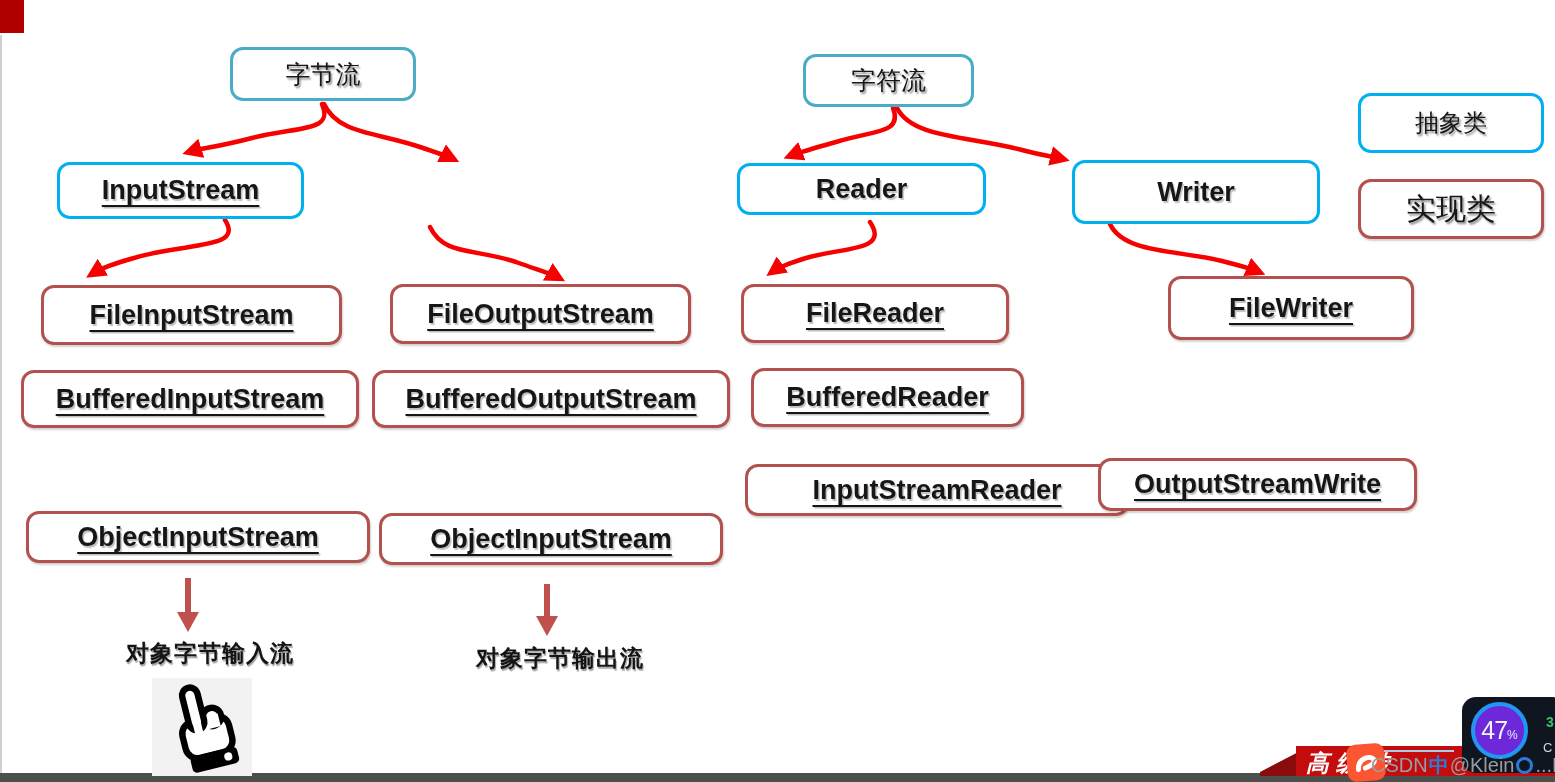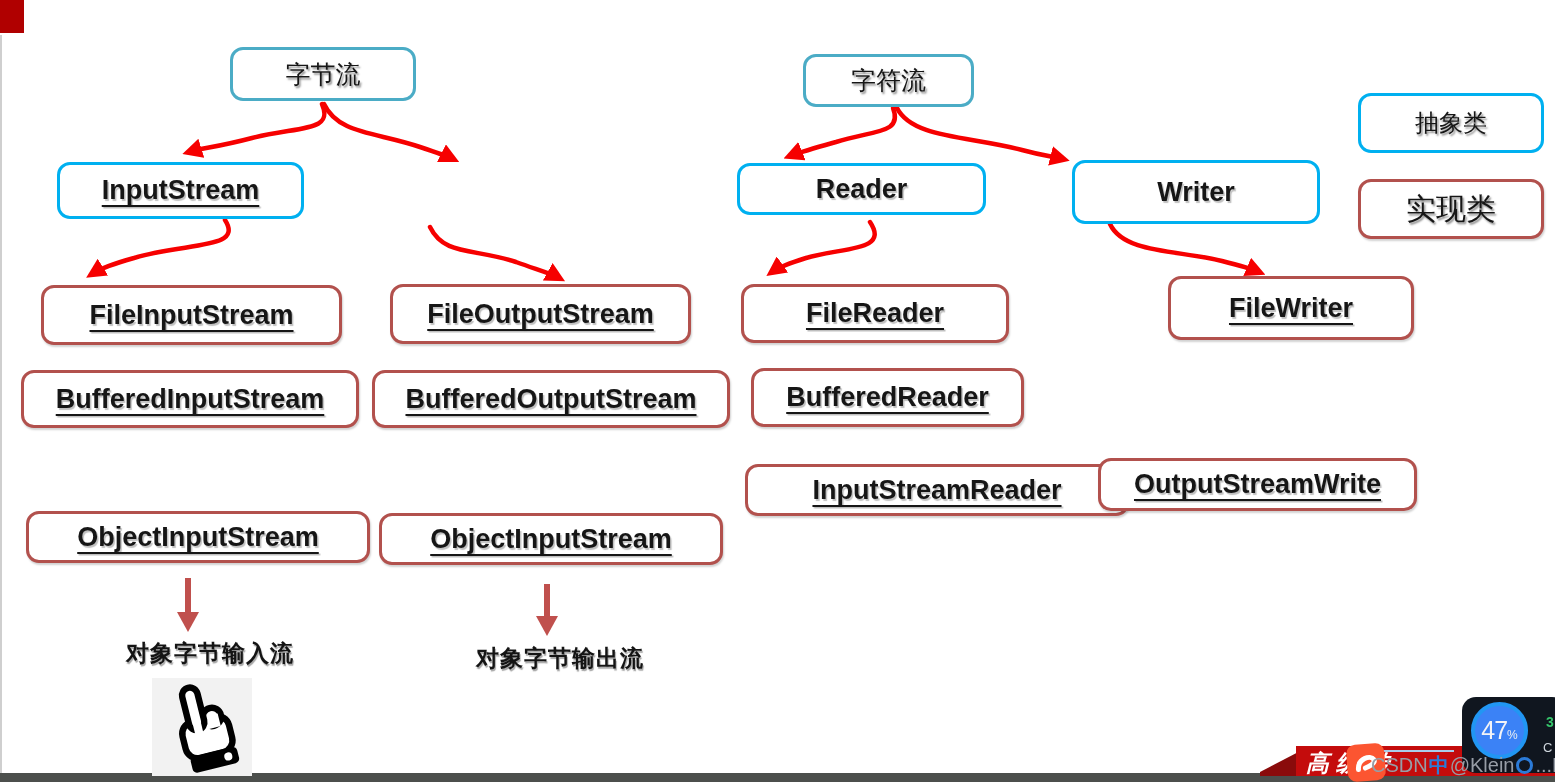--- a/index.html
+++ b/index.html
@@ -41,21 +41,21 @@
   #csdn-logo{position:absolute;left:1347px;top:744px;width:38px;height:37px;background:#fc5531;
              border-radius:9px;display:flex;align-items:center;justify-content:center;transform:rotate(-4deg);}
   #watermark{position:absolute;left:1371px;top:752px;display:flex;align-items:center;gap:1px;
              font-size:20px;color:#979da6;white-space:nowrap;z-index:6;}
   .wm-blue{color:#2b7bd8;font-weight:700;}
   .wm-circle{display:inline-block;width:11px;height:11px;border:3px solid #2b7bd8;border-radius:50%;margin:0 1px;}
   
   #battery{position:absolute;left:1462px;top:697px;width:104px;height:76px;background:#10161f;
            border-radius:14px;z-index:5;}
   #battery-ring{position:absolute;left:9px;top:5px;width:57px;height:57px;border-radius:50%;
-                border:4.5px solid #2196f3;background:#3b82f6;display:flex;align-items:center;
+                border:4.5px solid #2196f3;background:#6d28d9;display:flex;align-items:center;
                 justify-content:center;box-sizing:border-box;}
   #battery-ring .pct{color:#f2f4f7;font-size:25px;font-weight:400;letter-spacing:-1px;}
   #battery-ring .unit{color:#e9edf2;font-size:12px;margin-top:8px;}
   #side-top{position:absolute;left:1546px;top:714px;color:#35c46a;font-size:14px;font-weight:700;z-index:6;}
   #side-bottom{position:absolute;left:1543px;top:740px;color:#cfd6dd;font-size:13px;z-index:6;}
 </style>
 </head>
 <body>
 
 <div id="stage">

